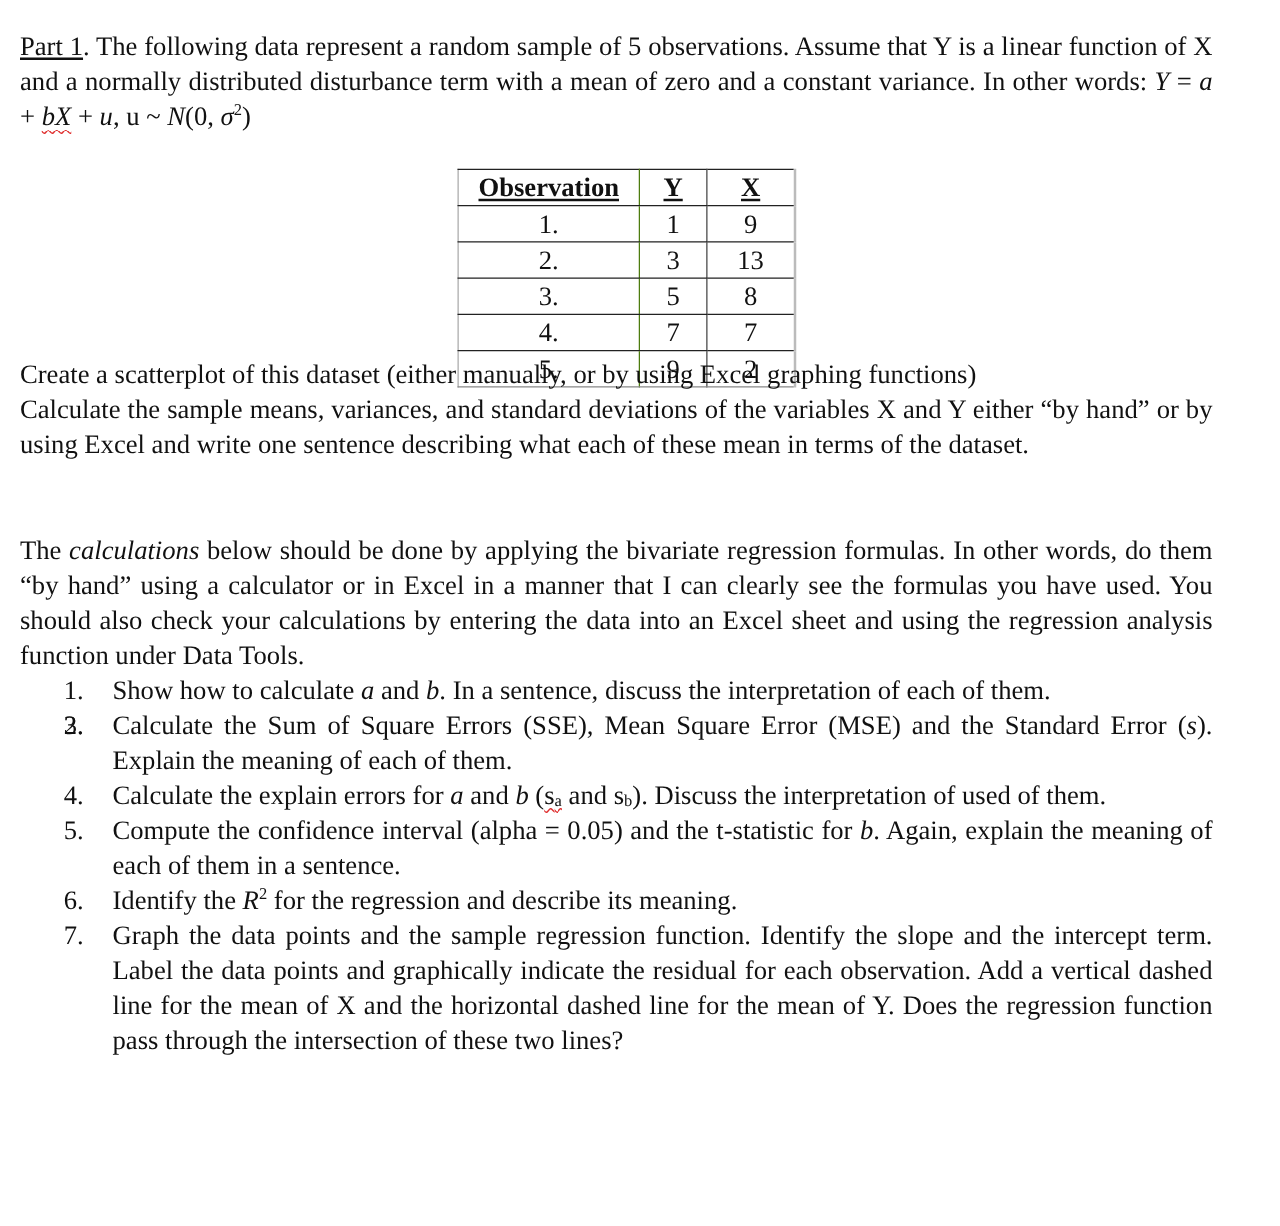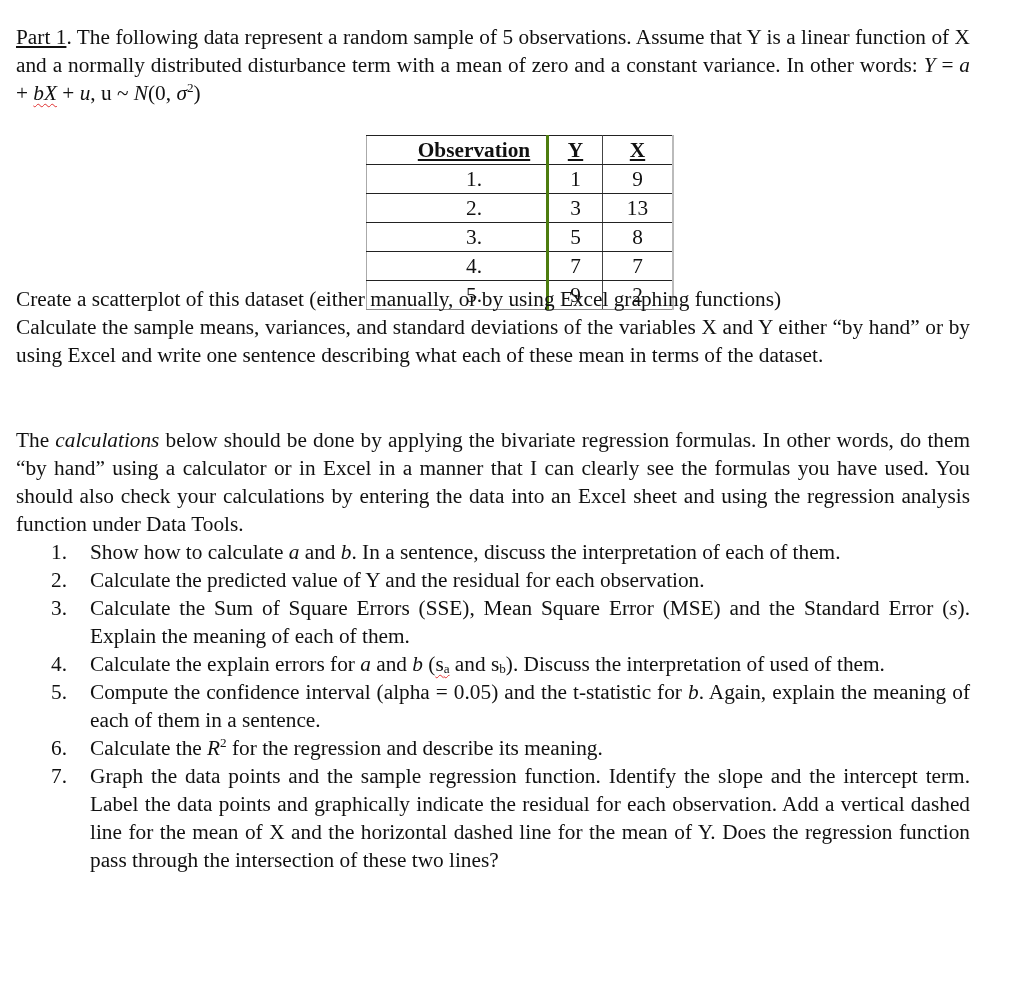--- a/index.html
+++ b/index.html
@@ -54,21 +54,21 @@
       text-align: center;
       padding: 0;
       height: 28px;
       border-top: 1.5px solid #222;
       border-bottom: 1.5px solid #222;
     }
     .data-table th {
       font-weight: bold;
     }
     .data-table th span { text-decoration: underline; }
-    .data-table .c-obs { width: 144px; border-left: 1.5px solid #aaa; border-right: 3px solid #4d7c0f; padding-left: 35px; }
+    .data-table .c-obs { width: 144px; border-left: 1.5px solid #aaa; border-right: 1px solid #4d7c0f; }
     .data-table .c-y   { width: 53px; border-right: 1px solid #444; }
     .data-table .c-x   { width: 69px; border-right: 2px solid #bbb; }
     .data-table tr:first-child th { border-top: 1.5px solid #222; }
     .data-table tr:last-child td { border-bottom: 1.5px solid #888; }
 
     .block-create {
       position: absolute;
       left: 0;
       top: 262px;
       width: 954px;
@@ -149,32 +149,32 @@
 
   <div class="block-calc">
     <p class="para"><span>The </span><span class="it">calculations</span><span> below should be done by applying the bivariate regression formulas. In other words, do them “by hand” using a calculator or in Excel in a manner that I can clearly see the formulas you have used. You should also check your calculations by entering the data into an Excel sheet and using the regression analysis function under Data Tools.</span></p>
   </div>
 
   <ol class="tasks">
     <li>
       <span class="num">1.</span><span>Show how to calculate </span><span class="it">a</span><span> and </span><span class="it">b</span><span>. In a sentence, discuss the interpretation of each of them.</span>
     </li>
     <li>
-      <span class="num">2.</span><span>Calculate the predicted value of Y and the residual for each observation.</span>
+      <span class="num">2.</span>
     </li>
     <li>
       <span class="num">3.</span><span>Calculate the Sum of Square Errors (SSE), Mean Square Error (MSE) and the Standard Error (</span><span class="it">s</span><span>). Explain the meaning of each of them.</span>
     </li>
     <li>
       <span class="num">4.</span><span>Calculate the explain errors for </span><span class="it">a</span><span> and </span><span class="it">b</span><span> (</span><span class="squiggle"><span>s</span><sub class="sub">a</sub></span><span> and s</span><sub class="sub">b</sub><span>). Discuss the interpretation of used of them.</span>
     </li>
     <li>
       <span class="num">5.</span><span>Compute the confidence interval (alpha = 0.05) and the t-statistic for </span><span class="it">b</span><span>. Again, explain the meaning of each of them in a sentence.</span>
     </li>
     <li>
-      <span class="num">6.</span><span>Calculate the </span><span class="it">R</span><sup class="sup">2</sup><span> for the regression and describe its meaning.</span>
+      <span class="num">6.</span><span>Identify the </span><span class="it">R</span><sup class="sup">2</sup><span> for the regression and describe its meaning.</span>
     </li>
     <li>
       <span class="num">7.</span><span>Graph the data points and the sample regression function. Identify the slope and the intercept term. Label the data points and graphically indicate the residual for each observation. Add a vertical dashed line for the mean of X and the horizontal dashed line for the mean of Y. Does the regression function pass through the intersection of these two lines?</span>
     </li>
   </ol>
 
 </div>
 
 </body></html>

